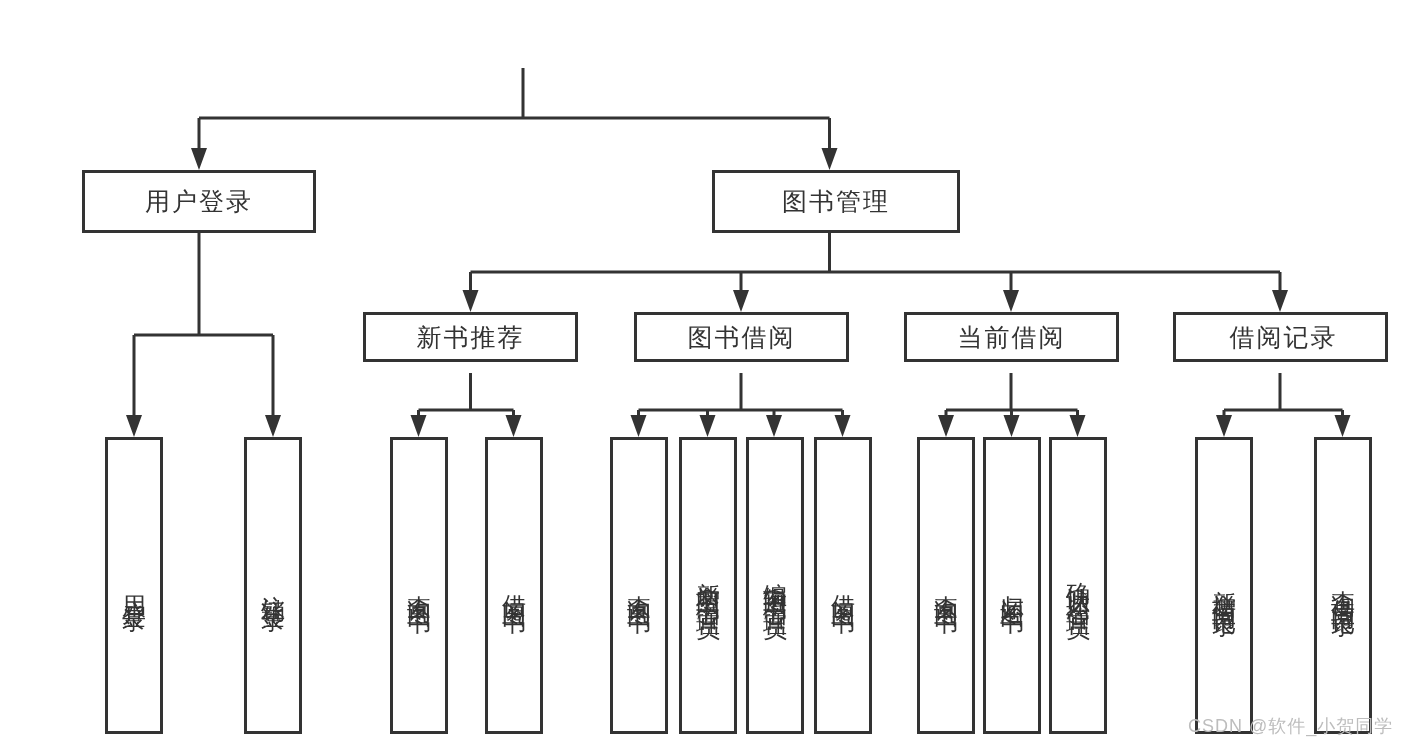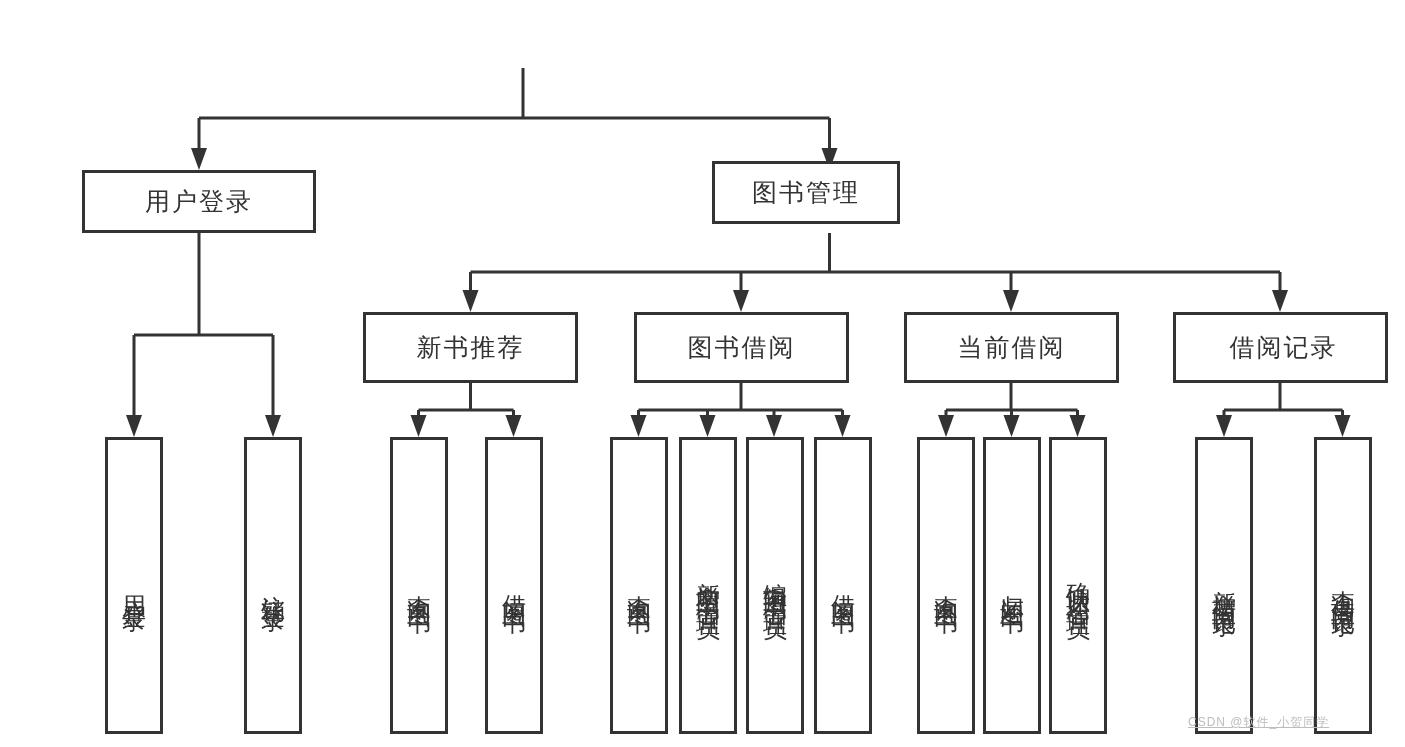--- a/index.html
+++ b/index.html
@@ -34,47 +34,46 @@
     writing-mode: vertical-rl;
     text-orientation: mixed;
     color: #333333;
     font-size: 24px;
     letter-spacing: 5px;
     line-height: 1.0;
     white-space: nowrap;
   }
   .root  { left: 21px;  top: 13px;  width: 1004px; height: 55px; }
   .l2a   { left: 82px;  top: 170px; width: 234px;  height: 63px; }
-  .l2b   { left: 712px; top: 161px; width: 188px;  height: 63px; }
-  .l3    { top: 312px; width: 215px; height: 71px; }
+  .l2b   { left: 712px; top: 170px; width: 248px;  height: 63px; }
+  .l3    { top: 312px; width: 215px; height: 50px; }
   .l3a   { left: 363px; }
   .l3b   { left: 634px; }
   .l3c   { left: 904px; }
   .l3d   { left: 1173px; padding-left: 6px; }
   .v01 { left: 105px; }
   .v02 { left: 244px; }
   .v03 { left: 390px; }
   .v04 { left: 485px; }
   .v05 { left: 610px; }
   .v06 { left: 679px; }
   .v07 { left: 746px; }
   .v08 { left: 814px; }
   .v09 { left: 917px; }
   .v10 { left: 983px; }
   .v11 { left: 1049px; }
   .v12 { left: 1195px; }
   .v13 { left: 1314px; }
   .watermark {
     position: absolute;
     left: 1188px; top: 714px;
-    font-size: 12px;
+    font-size: 18px;
     color: #bdbdbd;
     letter-spacing: 1px;
     white-space: nowrap;
-    text-decoration: underline;
   }
 </style>
 </head>
 <body>
 
 <div class="canvas">
 
   <svg class="wires" width="1405" height="747" viewBox="0 0 1405 747">
 
     <path fill="none" stroke="#333333" stroke-width="3" d="

